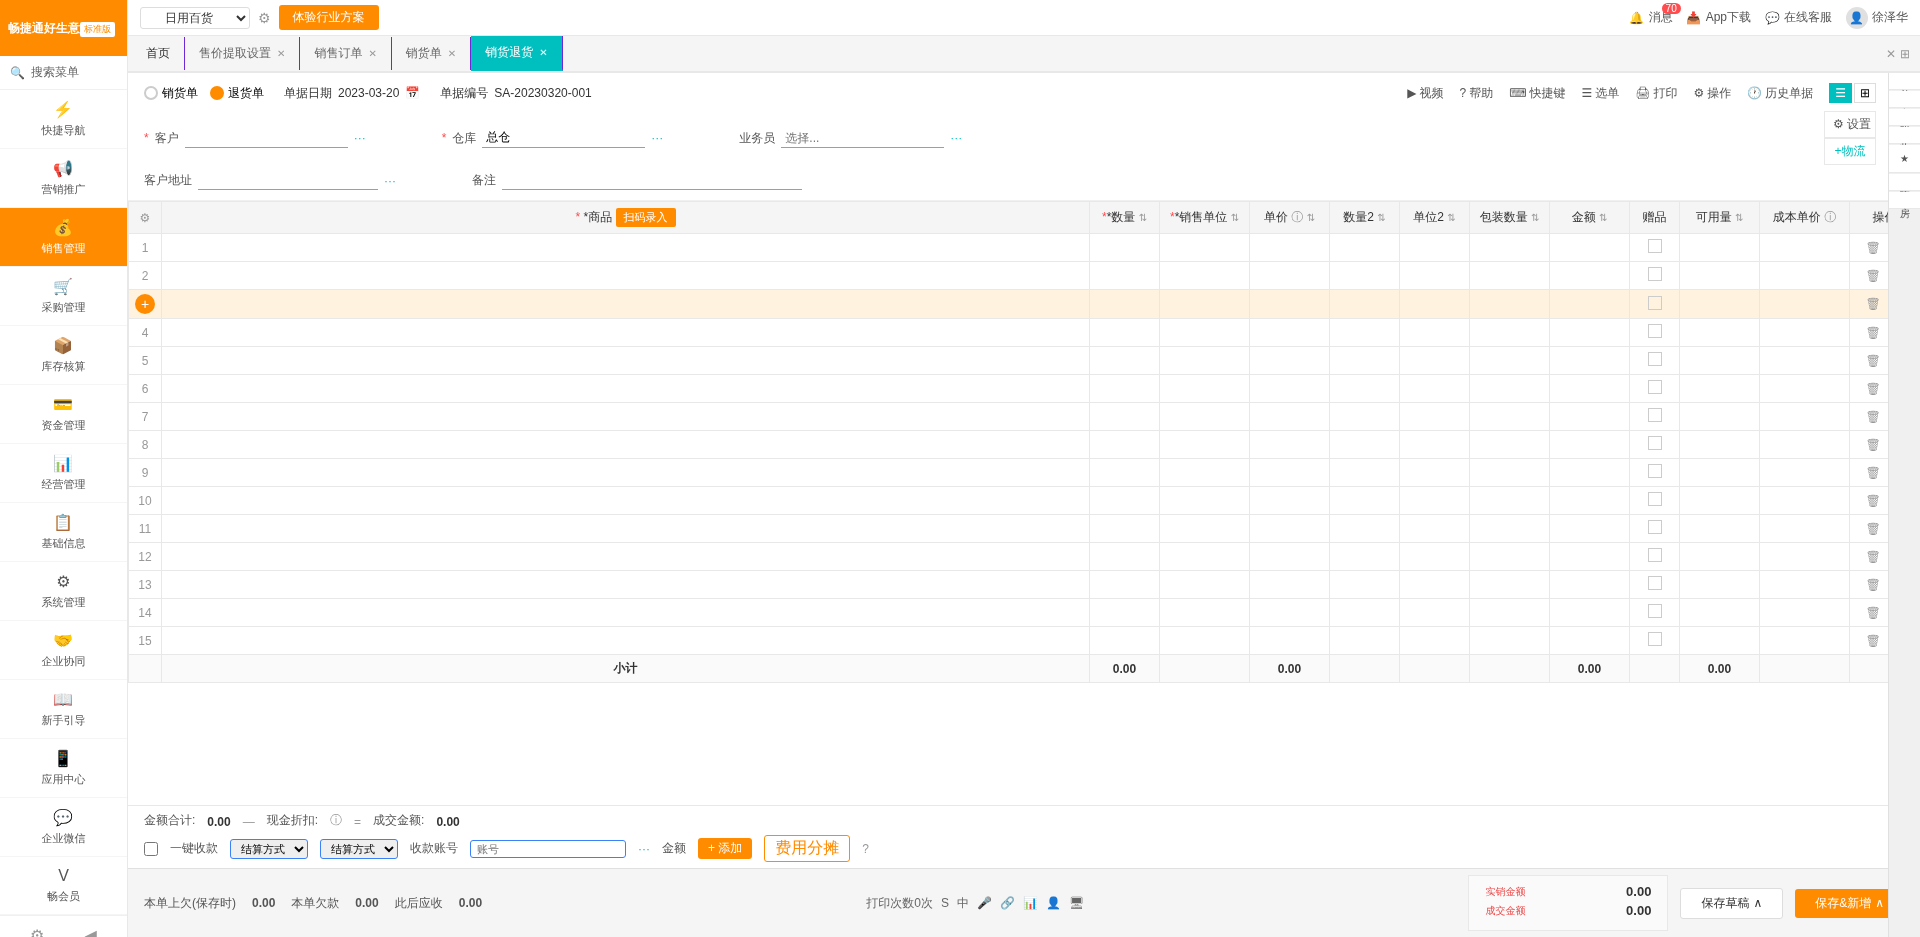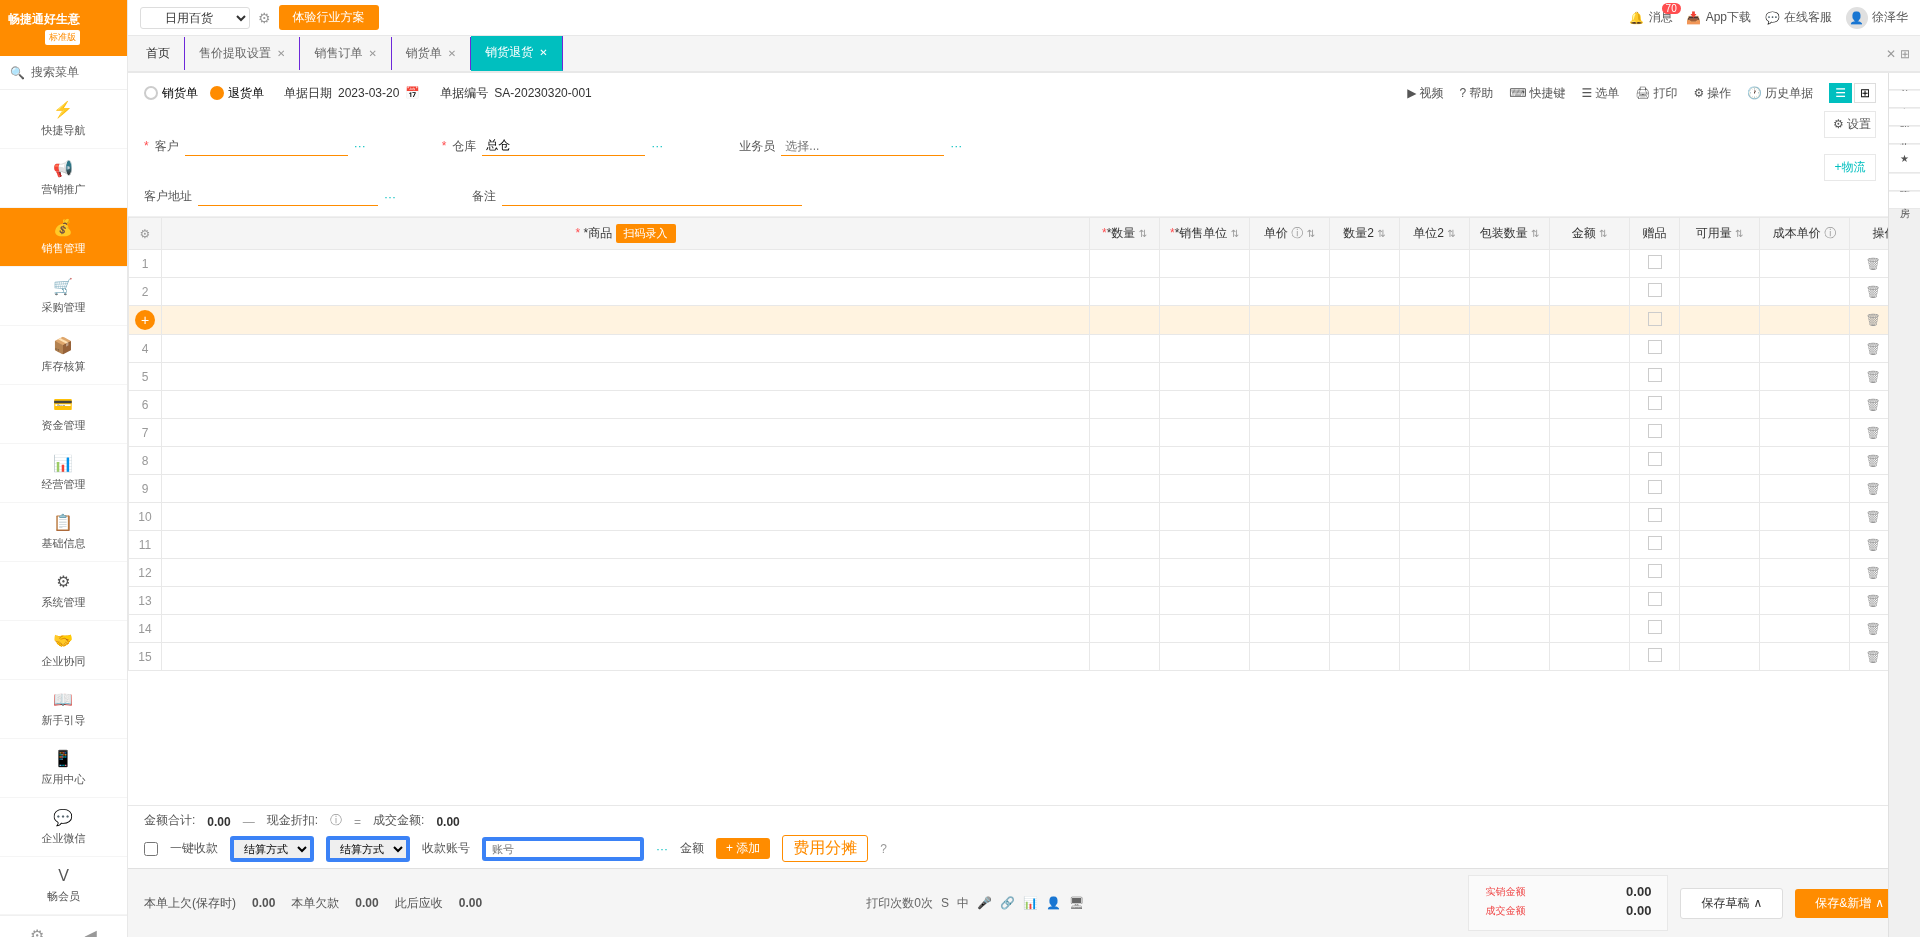--- a/index.html
+++ b/index.html
@@ -83,21 +83,21 @@
     .subtotal-row td { background: #fafafa; font-weight: bold; color: #333; }
 
     
     .footer { background: #fff; border-top: 1px solid #e8e8e8; padding: 6px 16px; flex-shrink: 0; }
     .footer-row1 { display: flex; align-items: flex-end; gap: 12px; margin-bottom: 6px; }
     .footer-label { color: #555; }
     .footer-value { color: #333; font-weight: bold; }
     .footer-sep { color: #999; }
     .footer-row2 { display: flex; align-items: center; gap: 12px; }
     .footer-checkbox { width: 14px; height: 14px; border: 1px solid #ccc; cursor: pointer; }
-    .footer-select { border: 4px solid #3b82f6; padding: 2px 6px; border-radius: 3px; font-size: 11px; }
+    .footer-select { border: 1px solid #3b82f6; padding: 2px 6px; border-radius: 3px; font-size: 11px; }
     .footer-add-btn { background: #ff8c00; color: #fff; border: none; padding: 2px 10px; border-radius: 3px; cursor: pointer; font-size: 12px; }
     .fee-btn { border: 1px solid #ff8c00; color: #ff8c00; background: #fff; padding: 2px 10px; border-radius: 3px; cursor: pointer; font-size: 16px; }
 
     
     .bottombar { background: #f5f5f5; border-top: 1px solid #e0e0e0; padding: 6px 16px; display: flex; align-items: center; justify-content: space-between; flex-shrink: 0; }
     .bottombar-info { display: flex; align-items: center; gap: 16px; color: #555; font-size: 12px; }
     .bottombar-toolbar { display: flex; align-items: center; gap: 8px; color: #666; }
     .save-draft-btn { background: #fff; border: 1px solid #ddd; padding: 6px 20px; border-radius: 3px; cursor: pointer; font-size: 13px; color: #333; display: flex; align-items: center; gap: 4px; }
     .save-new-btn { background: #ff8c00; color: #fff; border: none; padding: 6px 20px; border-radius: 3px; cursor: pointer; font-size: 13px; display: flex; align-items: center; gap: 4px; }
 
@@ -113,21 +113,21 @@
     .right-sidebar-btn { background: #fff; border-bottom: 1px solid #e8e8e8; padding: 8px 4px; cursor: pointer; text-align: center; color: #555; font-size: 10px; display: flex; align-items: center; justify-content: center; writing-mode: vertical-lr; }
     .sort-icon { color: #999; font-size: 10px; cursor: pointer; }
 
     .col-settings { cursor: pointer; color: #999; }
   </style>
 </head>
 <body>
 
 <div class="sidebar">
   <div class="sidebar-logo">
-    <div style="display:flex;flex-direction:column;align-items:flex-end;">
+    <div style="display:flex;flex-direction:row;align-items:center;">
       <span style="color:#fff;font-size:12px;font-weight:bold;">畅捷通好生意</span>
       <span style="background:#fff;color:#ff8c00;font-size:9px;padding:1px 4px;border-radius:2px;margin-top:2px;">标准版</span>
     </div>
   </div>
 
   <div class="sidebar-search">
     <span>🔍</span>
     <span>搜索菜单</span>
   </div>
 
@@ -333,21 +333,21 @@
             <span class="field-required">*</span>
             <span class="field-label">仓库</span>
             <input class="field-input" type="text" value="总仓" style="">
             <span class="field-dots">···</span>
           </div>
           <div class="form-field" style="margin-left:60px;">
             <span class="field-label">业务员</span>
             <input class="field-input" type="text" placeholder="选择..." style="">
             <span class="field-dots">···</span>
           </div>
-          <div style="margin-left:auto;display:flex;flex-direction:column;gap:16px;border-radius:9px;">
+          <div style="margin-left:auto;display:flex;flex-direction:column;gap:0;border-radius:9px;">
             <button class="side-btn" style="background:#fff;border:1px solid #e8e8e8;padding:4px 8px;cursor:pointer;font-size:12px;color:#555;white-space:nowrap;">⚙ <span>设置</span></button>
             <button class="side-btn" style="background:#fff;border:1px solid #e8e8e8;padding:4px 8px;cursor:pointer;font-size:12px;color:#00bfbf;white-space:nowrap;">+物流</button>
           </div>
         </div>
 
         <div class="form-header-row3">
           <div class="form-field">
             <span class="field-label">客户地址</span>
             <input class="field-input" type="text" value="" style="min-width: 180px;">
             <span class="field-dots">···</span>
@@ -715,20 +715,35 @@
                 <td></td>
                 <td></td>
                 <td>
                   <div class="action-icons">
                     <span>🗑</span>
                     <span>📋</span>
                   </div>
                 </td>
               </tr>
 
+            <tr class="subtotal-row">
+              <td></td>
+              <td><span>小计</span></td>
+              <td>0.00</td>
+              <td></td>
+              <td>0.00</td>
+              <td></td>
+              <td></td>
+              <td></td>
+              <td>0.00</td>
+              <td></td>
+              <td>0.00</td>
+              <td></td>
+              <td></td>
+            </tr>
           </tbody>
         </table>
       </div>
 
       <div class="footer">
         <div class="footer-row1">
           <span class="footer-label">金额合计:</span>
           <span class="footer-value">0.00</span>
           <span class="footer-sep">—</span>
           <span class="footer-label">现金折扣:</span>

